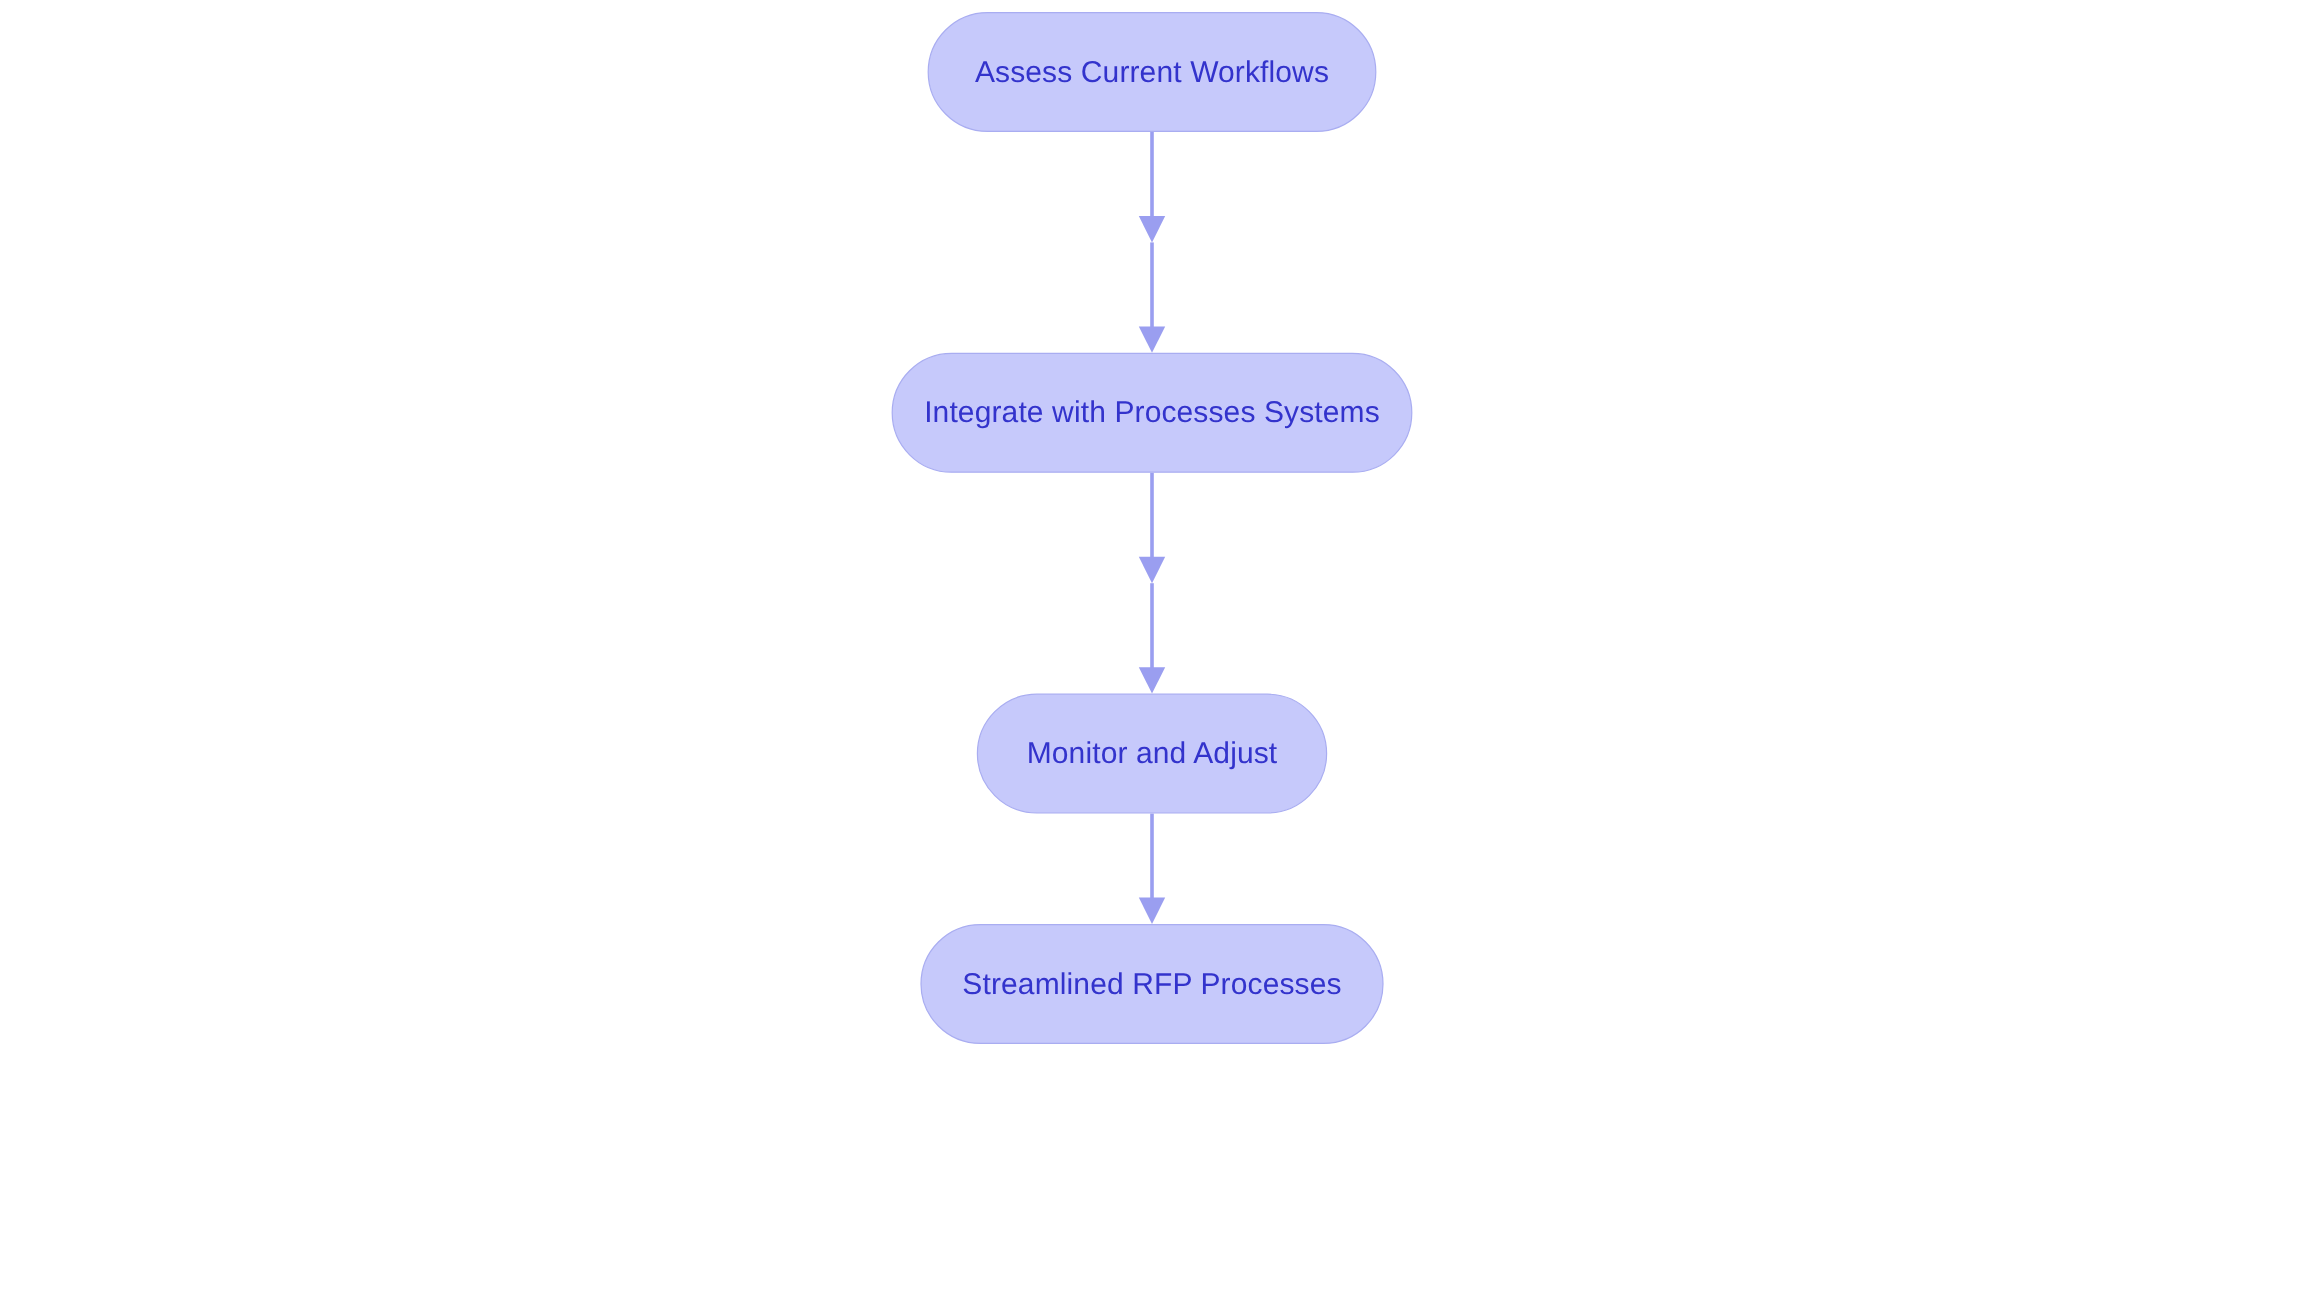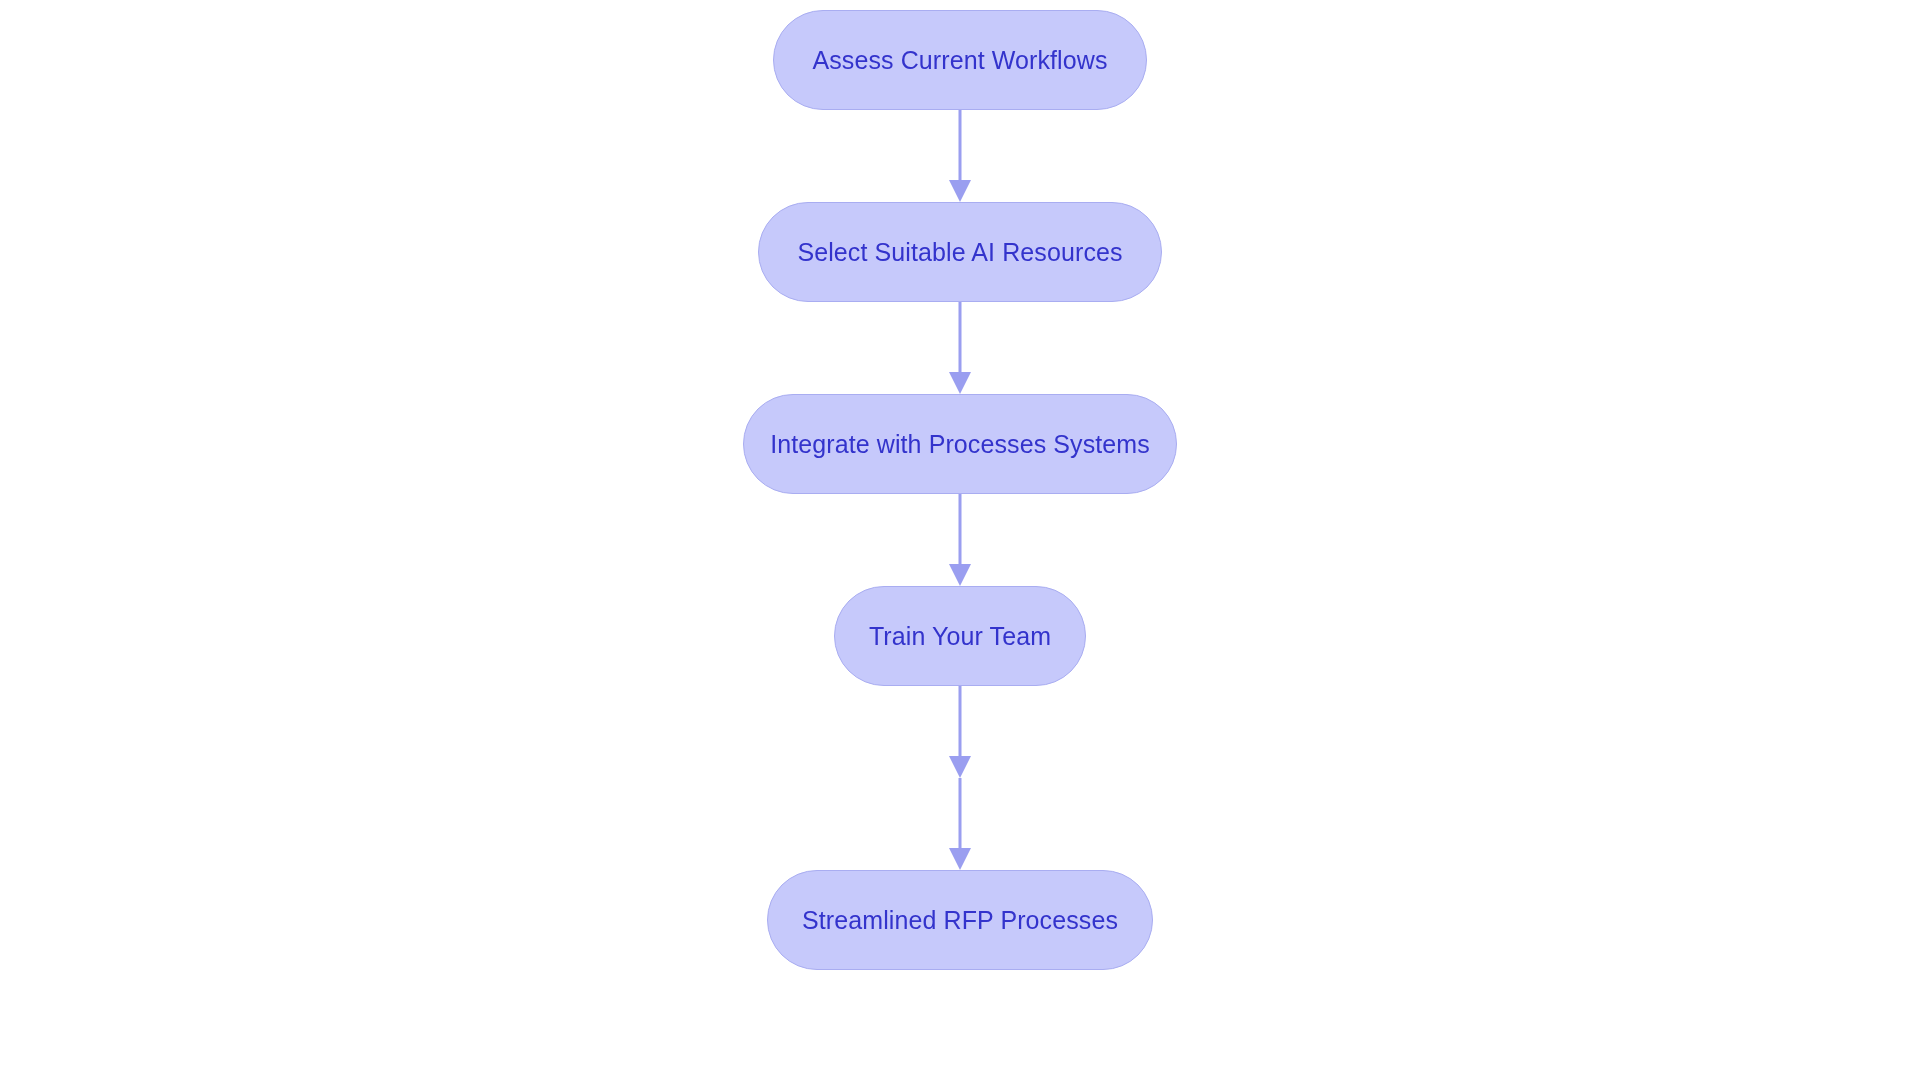--- a/index.html
+++ b/index.html
@@ -106,47 +106,44 @@
 
     <div class="node w-1">
       <span class="node-label">Assess Current Workflows</span>
     </div>
 
     <div class="connector">
       <div class="stem"></div>
       <div class="arrowhead"></div>
     </div>
 
-    <div class="node w-2">
-      <span class="node-label">Select Suitable AI Resources</span>
-    </div>
 
     <div class="connector">
       <div class="stem"></div>
       <div class="arrowhead"></div>
     </div>
 
     <div class="node w-3">
       <span class="node-label">Integrate with Processes Systems</span>
     </div>
 
     <div class="connector">
       <div class="stem"></div>
       <div class="arrowhead"></div>
     </div>
 
-    <div class="node w-4">
-      <span class="node-label">Train Your Team</span>
-    </div>
 
     <div class="connector">
       <div class="stem"></div>
       <div class="arrowhead"></div>
     </div>
 
+    <div class="node w-5">
+      <span class="node-label">Monitor and Adjust</span>
+    </div>
 
     <div class="connector">
       <div class="stem"></div>
       <div class="arrowhead"></div>
     </div>
 
     <div class="node w-6">
       <span class="node-label">Streamlined RFP Processes</span>
     </div>
 

